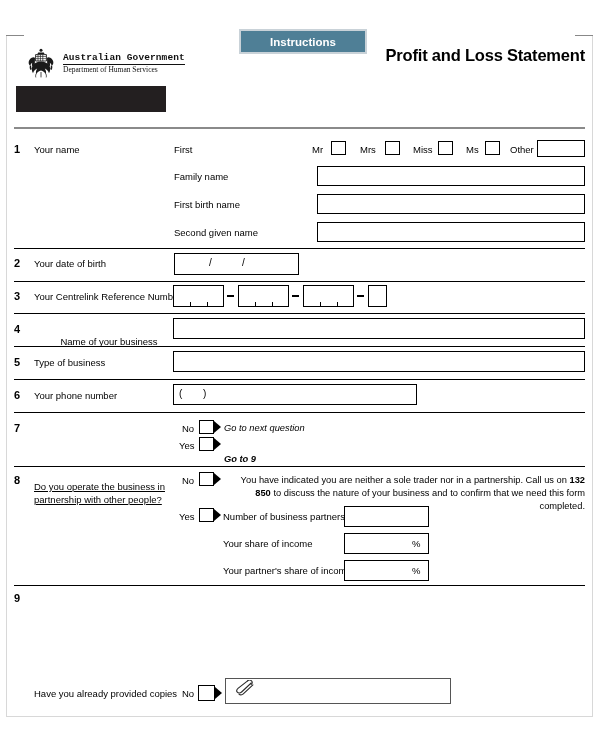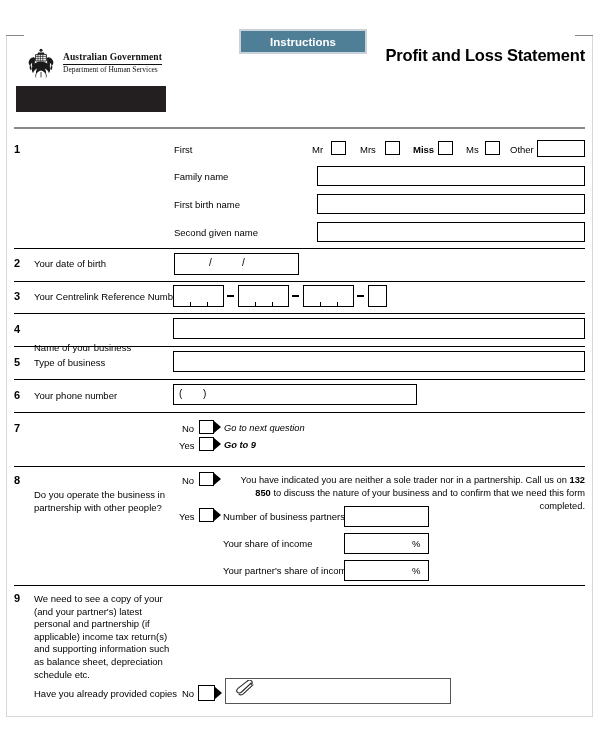--- a/index.html
+++ b/index.html
@@ -48,21 +48,21 @@
   .crest-block {
     position: absolute; left: 24px; top: 48px;
     display: flex; align-items: center;
   }
   .crest-svg { display:block; }
   .gov-text {
     margin-left: 5px;
     line-height: 1.05;
   }
   .gov-line1 {
-    font-family: Liberation Serif, serif;
+    font-family: Liberation Mono, monospace;
     font-weight: bold;
     font-size: 9.5px;
     letter-spacing: .1px;
     color: #111;
     border-bottom: 1px solid #111;
     padding-bottom: 1px;
     display: block;
   }
   .gov-line2 {
     font-family: "Liberation Serif", serif;
@@ -254,30 +254,31 @@
       <span>Instructions</span>
     </div>
 
     <div class="doc-title">Profit and Loss Statement</div>
   </div>
 
   <div class="header-rule"></div>
 
   <div class="row" style="top:140px;height:100px;">
     <div class="qnum" style="top:3px;">1</div>
+    <div class="qlabel" style="top:4px;">Your name</div>
 
     <div class="sublabel" style="left:160px;top:4px;">First</div>
 
     <div class="cb-label" style="left:298px;top:4px;">Mr</div>
     <div class="checkbox" style="left:317px;top:1px;"></div>
 
     <div class="cb-label" style="left:346px;top:4px;">Mrs</div>
     <div class="checkbox" style="left:371px;top:1px;"></div>
 
-    <div class="cb-label" style="left:399px;top:4px;font-weight:bold;">Miss</div>
+    <div class="cb-label" style="left:399px;top:4px;">Miss</div>
     <div class="checkbox" style="left:424px;top:1px;"></div>
 
     <div class="cb-label" style="left:452px;top:4px;">Ms</div>
     <div class="checkbox" style="left:471px;top:1px;"></div>
 
     <div class="cb-label" style="left:496px;top:4px;">Other</div>
     <div class="field" style="left:523px;top:0px;width:48px;height:17px;"></div>
 
     <div class="sublabel" style="left:160px;top:31px;">Family name</div>
     <div class="field" style="left:303px;top:26px;width:268px;height:20px;"></div>
@@ -320,21 +321,21 @@
       <div class="tick" style="left:33px;top:16px;"></div>
     </div>
     <div class="dash" style="left:343px;top:10px;"></div>
     <div class="field" style="left:354px;top:0px;width:19px;height:22px;"></div>
   </div>
 
   <div class="row-sep" style="top:313px;"></div>
 
   <div class="row" style="top:318px;height:28px;">
     <div class="qnum" style="top:5px;">4</div>
-    <div class="qlabel" style="top:24px;">Name of your business</div>
+    <div class="qlabel" style="top:18px;text-align:center;">Name of your business</div>
     <div class="field" style="left:159px;top:0px;width:412px;height:21px;"></div>
   </div>
 
   <div class="row-sep" style="top:346px;"></div>
 
   <div class="row" style="top:351px;height:28px;">
     <div class="qnum" style="top:5px;">5</div>
     <div class="qlabel" style="top:6px;">Type of business</div>
     <div class="field" style="left:159px;top:0px;width:412px;height:21px;"></div>
   </div>
@@ -355,28 +356,28 @@
     <div class="qnum" style="top:4px;">7</div>
 
     <div class="cb-label" style="left:168px;top:5px;">No</div>
     <div class="checkbox" style="left:185px;top:2px;"></div>
     <div class="arrow" style="left:200px;top:3px;"></div>
     <div class="goto" style="left:210px;top:5px;">Go to next question</div>
 
     <div class="cb-label" style="left:165px;top:22px;">Yes</div>
     <div class="checkbox" style="left:185px;top:19px;"></div>
     <div class="arrow" style="left:200px;top:20px;"></div>
-    <div class="goto bold" style="left:210px;top:22px;">Go to 9</div>
+    <div class="goto bold" style="left:210px;top:36px;">Go to 9</div>
   </div>
 
   <div class="row-sep" style="top:466px;"></div>
 
   <div class="row" style="top:472px;height:108px;">
     <div class="qnum" style="top:2px;">8</div>
-    <div class="qlabel" style="top:17px;width:148px;">Do you operate the business in partnership with other people?</div>
+    <div class="qlabel" style="top:9px;width:148px;text-decoration:underline;">Do you operate the business in partnership with other people?</div>
 
     <div class="cb-label" style="left:168px;top:3px;">No</div>
     <div class="checkbox" style="left:185px;top:0px;"></div>
     <div class="arrow" style="left:200px;top:1px;"></div>
     <div class="note" style="left:209px;top:2px;width:362px;"><span>You have indicated you are neither a sole trader nor in a partnership. Call us on </span><b>132 850</b><span> to discuss the nature of your business and to confirm that we need this form completed.</span></div>
 
     <div class="cb-label" style="left:165px;top:39px;">Yes</div>
     <div class="checkbox" style="left:185px;top:36px;"></div>
     <div class="arrow" style="left:200px;top:37px;"></div>
 
@@ -389,21 +390,20 @@
 
     <div class="sublabel" style="left:209px;top:93px;">Your partner's share of income</div>
     <div class="field" style="left:330px;top:88px;width:85px;height:21px;"></div>
     <div class="pct" style="left:398px;top:93px;">%</div>
   </div>
 
   <div class="row-sep" style="top:585px;"></div>
 
   <div class="row" style="top:590px;height:115px;">
     <div class="qnum" style="top:2px;">9</div>
-    <div class="qlabel" style="top:3px;width:142px;">We need to see a copy of your (and your partner's) latest personal and partnership (if applicable) income tax return(s) and supporting information such as balance sheet, depreciation schedule etc.</div>
 
     <div class="qlabel" style="top:98px;width:155px;">Have you already provided copies</div>
 
     <div class="cb-label" style="left:168px;top:98px;">No</div>
     <div class="checkbox" style="left:184px;top:95px;width:17px;height:16px;"></div>
     <div class="arrow" style="left:201px;top:97px;"></div>
 
     <div class="attach-box" style="left:211px;top:88px;width:226px;height:26px;">
       <span class="clip">
         <svg width="20" height="18" viewBox="0 0 20 18" aria-hidden="true">

